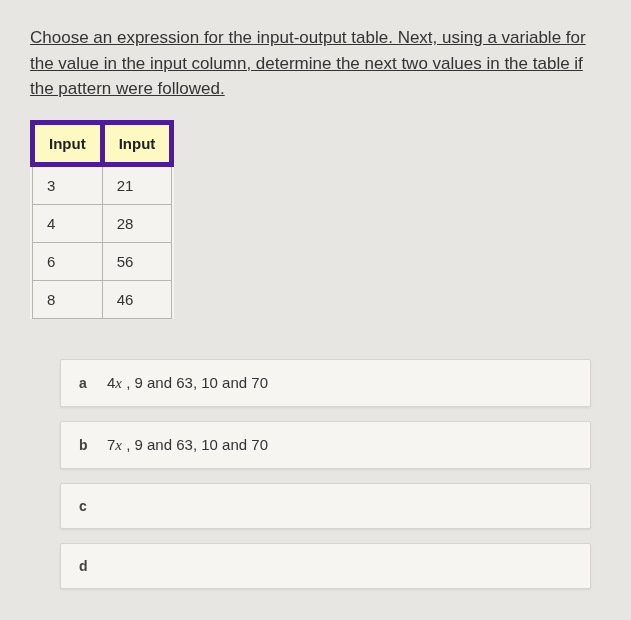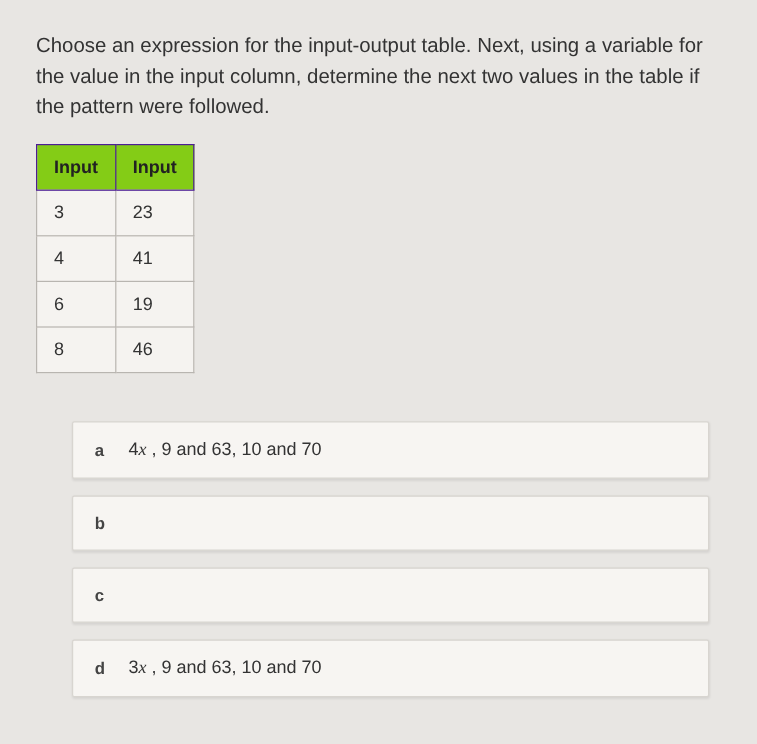--- a/index.html
+++ b/index.html
@@ -13,33 +13,34 @@
       width: 631px;
       height: 620px;
       padding: 25px 30px;
       color: #2a2a2a;
     }
     .question-text {
       font-size: 17px;
       line-height: 1.5;
       color: #333;
       margin-bottom: 18px;
+      text-decoration: underline;
     }
     .io-table {
       border-collapse: collapse;
       margin-bottom: 40px;
       background: #f5f3f0;
     }
     .io-table th {
       font-weight: bold;
       font-size: 15px;
       padding: 10px 14px;
-      border: 1px solid #4c1d95;
+      border: 5px solid #4c1d95;
       text-align: left;
-      background: #84cc16;
+      background: #fef9c3;
       color: #222;
     }
     .io-table td {
       font-size: 15px;
       padding: 10px 14px;
       border: 1px solid #b8b5b0;
       text-align: left;
       color: #333;
       min-width: 50px;
     }
@@ -82,54 +83,54 @@
 <table class="io-table">
   <thead>
     <tr>
       <th>Input</th>
       <th>Input</th>
     </tr>
   </thead>
   <tbody>
     <tr>
       <td>3</td>
-      <td>23</td>
+      <td>21</td>
     </tr>
     <tr>
       <td>4</td>
-      <td>41</td>
+      <td>28</td>
     </tr>
     <tr>
       <td>6</td>
-      <td>19</td>
+      <td>56</td>
     </tr>
     <tr>
       <td>8</td>
       <td>46</td>
     </tr>
   </tbody>
 </table>
 
 <div class="answers">
 
   <div class="answer-option">
     <span class="answer-letter">a</span>
     <span class="answer-text">
       <span>4</span><span class="math-var">x</span><span> , 9 and 63, 10 and 70</span>
     </span>
   </div>
 
   <div class="answer-option">
     <span class="answer-letter">b</span>
+    <span class="answer-text">
+      <span>7</span><span class="math-var">x</span><span> , 9 and 63, 10 and 70</span>
+    </span>
   </div>
 
   <div class="answer-option">
     <span class="answer-letter">c</span>
   </div>
 
   <div class="answer-option">
     <span class="answer-letter">d</span>
-    <span class="answer-text">
-      <span>3</span><span class="math-var">x</span><span> , 9 and 63, 10 and 70</span>
-    </span>
   </div>
 
 </div>
 
 </body></html>

